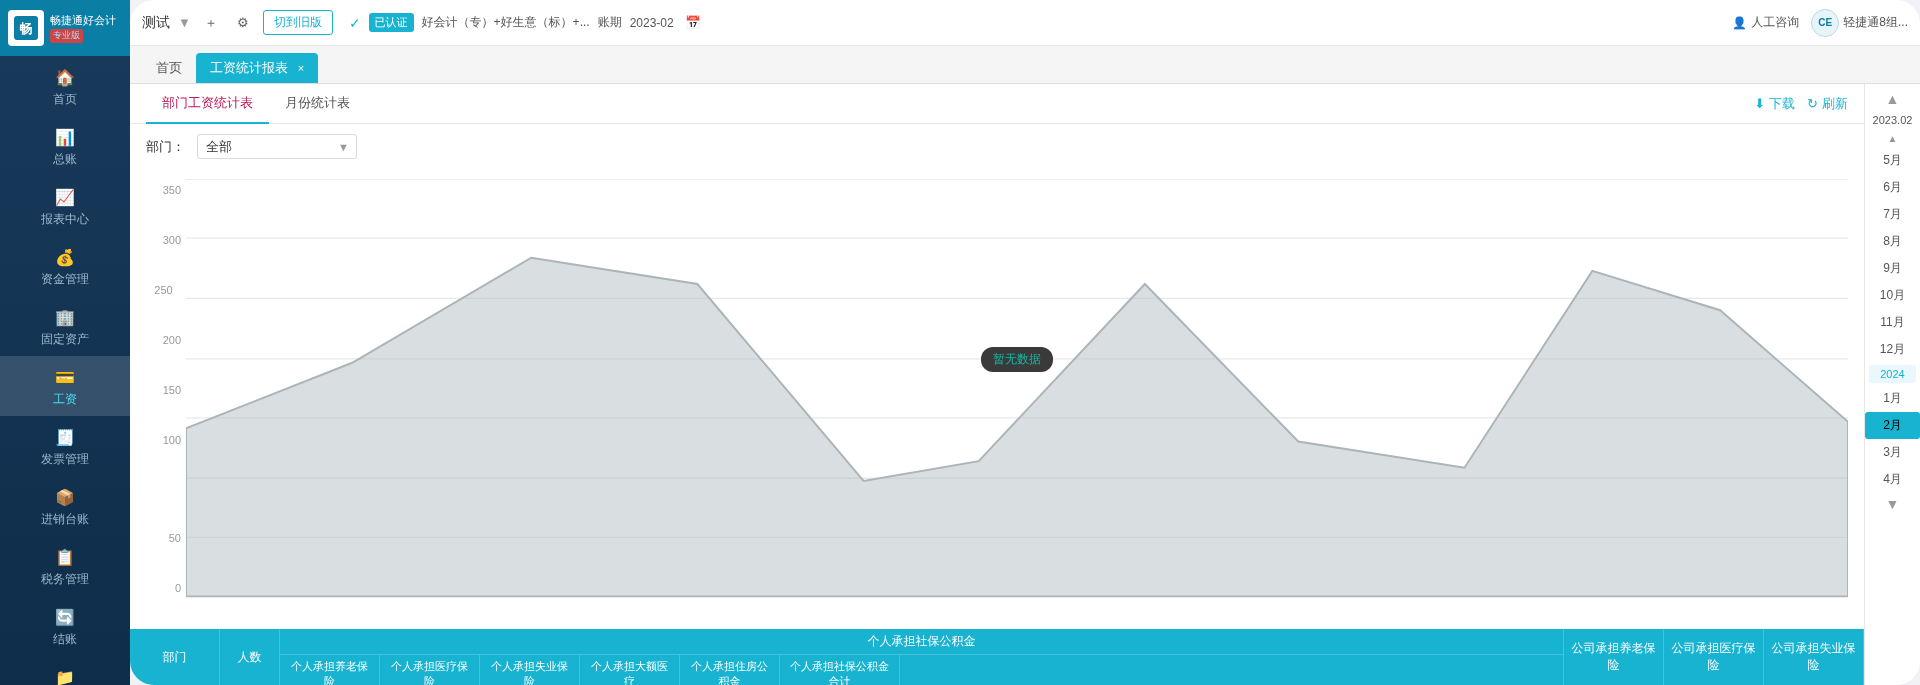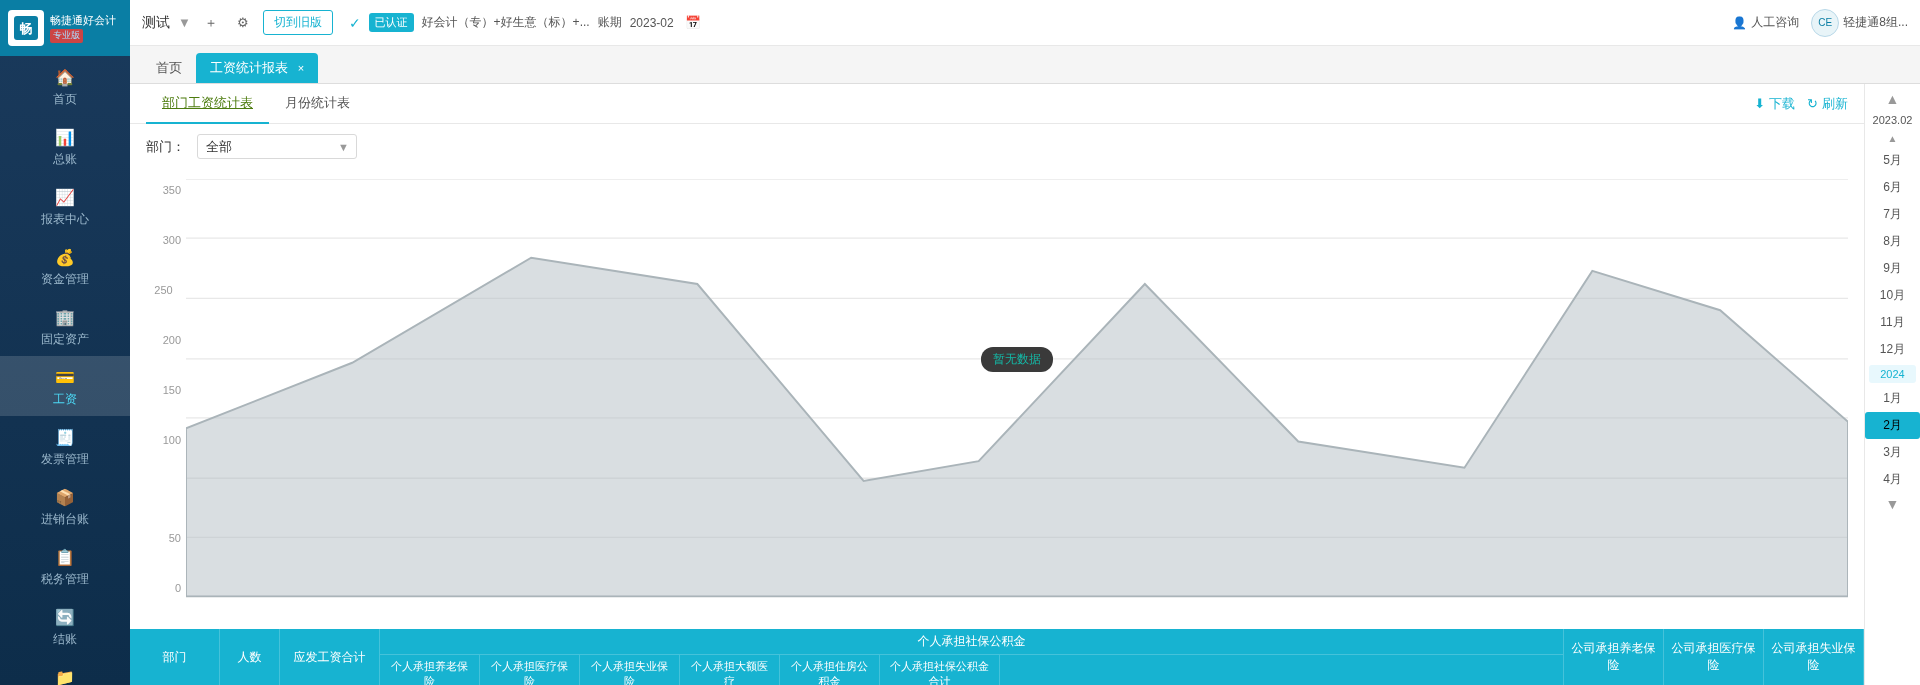--- a/index.html
+++ b/index.html
@@ -55,20 +55,21 @@
     .nav-item .nav-icon { font-size: 16px; }
     .nav-item .nav-label { font-size: 12px; }
 
     
     .main {
       flex: 1;
       display: flex;
       flex-direction: column;
       height: 685px;
       overflow: hidden;
+      border-radius: 24px;
     }
 
     
     .topbar {
       height: 46px;
       background: #fff;
       border-bottom: 1px solid #e8e8e8;
       display: flex;
       align-items: center;
       padding: 0 12px;
@@ -86,21 +87,21 @@
       border-radius: 3px;
       cursor: pointer;
       font-size: 12px;
       background: #fff;
     }
     .topbar-status { display: flex; align-items: center; gap: 8px; margin-left: 8px; }
     .status-badge { background: #17b3d1; color: #fff; font-size: 11px; padding: 2px 6px; border-radius: 3px; }
     .status-text { color: #555; font-size: 12px; }
     .topbar-right { margin-left: auto; display: flex; align-items: center; gap: 12px; }
     .topbar-right-btn { display: flex; align-items: center; gap: 4px; color: #555; font-size: 12px; cursor: pointer; }
-    .user-avatar { width: 28px; height: 28px; border-radius: 50%; background: #e8f4f8; display: flex; align-items: center; justify-content: center; font-size: 10px; color: #0a7ea4; font-weight: normal; border: 1px solid #b8d8e8; }
+    .user-avatar { width: 28px; height: 28px; border-radius: 50%; background: #e8f4f8; display: flex; align-items: center; justify-content: center; font-size: 10px; color: #0a7ea4; font-weight: bold; border: 1px solid #b8d8e8; }
 
     
     .tabbar {
       height: 38px;
       background: #f5f5f5;
       border-bottom: 1px solid #ddd;
       display: flex;
       align-items: flex-end;
       padding: 0 12px;
       flex-shrink: 0;
@@ -145,23 +146,22 @@
     }
     .sub-tab {
       padding: 10px 16px;
       font-size: 13px;
       cursor: pointer;
       color: #555;
       border-bottom: 2px solid transparent;
       margin-bottom: -1px;
     }
     .sub-tab.active {
-      color: #4d7c0f;
+      color: #be185d;
       border-bottom-color: #17b3d1;
-      text-decoration: underline;
     }
 
     
     .toolbar {
       display: flex;
       align-items: center;
       padding: 10px 16px;
       gap: 12px;
       flex-shrink: 0;
       background: #fff;
@@ -468,21 +468,20 @@
             
             <div class="chart-tooltip">暂无数据</div>
           </div>
         </div>
       </div>
 
       <div class="bottom-table">
         <div class="table-header">
           <div class="th-cell" style="width:90px;">部门</div>
           <div class="th-cell" style="width:60px;">人数</div>
-          <div class="th-cell" style="width:100px;">应发工资合计</div>
           <div class="th-group" style="flex:1;">
             <div class="th-group-label">个人承担社保公积金</div>
             <div class="th-group-cols">
               <div class="th-sub" style="width:100px;">个人承担养老保险</div>
               <div class="th-sub" style="width:100px;">个人承担医疗保险</div>
               <div class="th-sub" style="width:100px;">个人承担失业保险</div>
               <div class="th-sub" style="width:100px;">个人承担大额医疗</div>
               <div class="th-sub" style="width:100px;">个人承担住房公积金</div>
               <div class="th-sub" style="width:120px;">个人承担社保公积金合计</div>
             </div>

